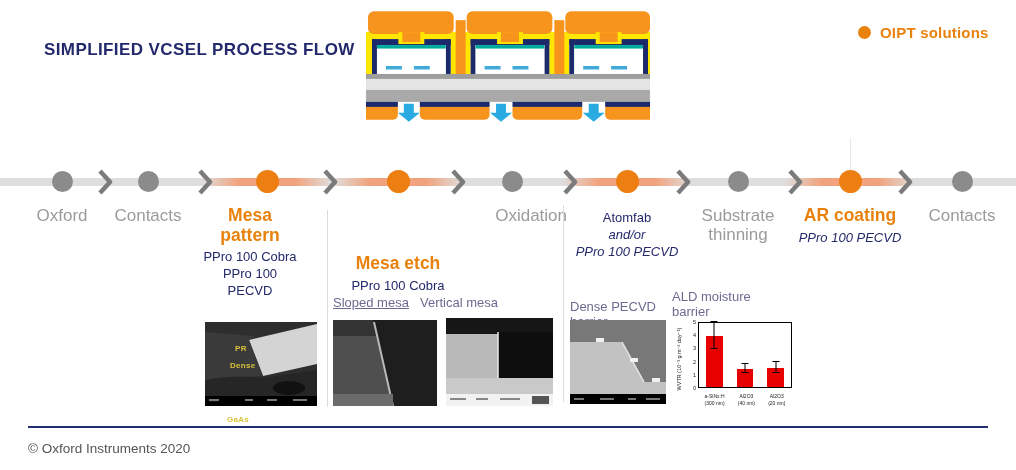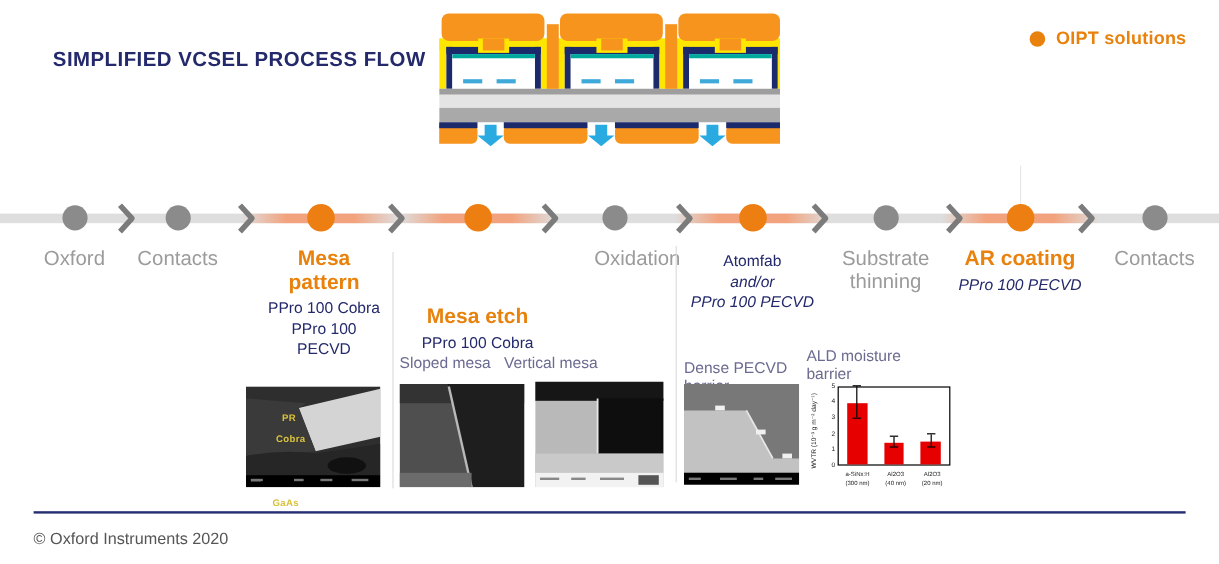--- a/index.html
+++ b/index.html
@@ -28,30 +28,30 @@
   .chev svg{display:block;}
   .ar-tick{position:absolute;left:850px;top:138px;width:1px;height:34px;background:#E8E8E8;}
 
   
   .step{position:absolute;top:206px;text-align:center;}
   .step-label.std{font-size:17px;color:#9B9B9B;line-height:1.12;}
   .step-label.oipt{font-size:17.5px;font-weight:bold;color:#E8820D;line-height:1.12;}
   .step-tools{margin-top:4px;font-size:13px;font-weight:normal;color:#23296B;line-height:1.3;}
   .tool-line.it{font-style:italic;}
   #step-0{left:17px;width:90px;} #step-1{left:93px;width:110px;}
-  #step-2{left:220px;width:100px;} #step-3{left:333px;width:130px;margin-top:48px;}
+  #step-2{left:200px;width:100px;} #step-3{left:333px;width:130px;margin-top:48px;}
   #step-4{left:457px;width:110px;text-align:right;} #step-5{left:562px;width:130px;}
   #step-6{left:678px;width:120px;} #step-7{left:785px;width:130px;}
   #step-8{left:907px;width:110px;}
 
   
   .vdivider{position:absolute;width:1px;background:#DCDCDC;}
   .div-1{left:327px;top:210px;height:197px;} .div-2{left:563px;top:205px;height:197px;}
   .caption{position:absolute;color:#6B6B91;font-size:13px;line-height:1.18;}
-  .cap-sloped{left:333px;top:295px;width:100px;}
+  .cap-sloped{left:333px;top:295px;width:100px;text-decoration:underline;}
   .cap-vertical{left:420px;top:295px;width:110px;}
   .cap-dense{left:570px;top:287px;width:95px;margin-top:12px;}
   .cap-ald{left:672px;top:289px;width:95px;}
   .sem{position:absolute;}
   .sem svg{display:block;}
   #sem-mesa-pattern{left:205px;top:322px;width:112px;height:84px;}
   #sem-sloped{left:333px;top:320px;width:104px;height:86px;}
   #sem-vertical{left:446px;top:318px;width:107px;height:88px;}
   #sem-dense{left:570px;top:320px;width:96px;height:84px;}
   .sem-ann{position:absolute;font-size:8px;color:#D9C23B;font-weight:bold;letter-spacing:.3px;}
@@ -283,21 +283,21 @@
       <rect x="0" y="74" width="112" height="10" fill="#000"></rect>
       <rect x="4" y="78" width="104" height="1.5" fill="#555" style="clip-path:polygon(0 0,8% 0,8% 100%,0 100%)"></rect>
       <g fill="#777">
           <rect x="4" y="77" width="10" height="2"></rect>
           <rect x="40" y="77" width="8" height="2"></rect>
         <rect x="62" y="77" width="10" height="2"></rect>
           <rect x="88" y="77" width="14" height="2"></rect>
         </g>
     </svg>
     <span class="sem-ann ann-0">PR</span>
-    <span class="sem-ann ann-1">Cobra</span>
+    <span class="sem-ann ann-1">Dense</span>
     <span class="sem-ann ann-2">GaAs</span>
   </div>
 
   <div class="sem" id="sem-sloped">
     <svg width="104" height="86" viewBox="0 0 104 86">
       <rect width="104" height="86" fill="#4F4F4F"></rect>
       <rect width="104" height="16" fill="#333"></rect>
       <polygon points="40,0 104,0 104,86 60,86" fill="#1E1E1E"></polygon>
       <line x1="41" y1="2" x2="60" y2="86" stroke="#B9B9B9" stroke-width="2"></line>
       <rect x="0" y="74" width="60" height="12" fill="#6B6B6B"></rect>

